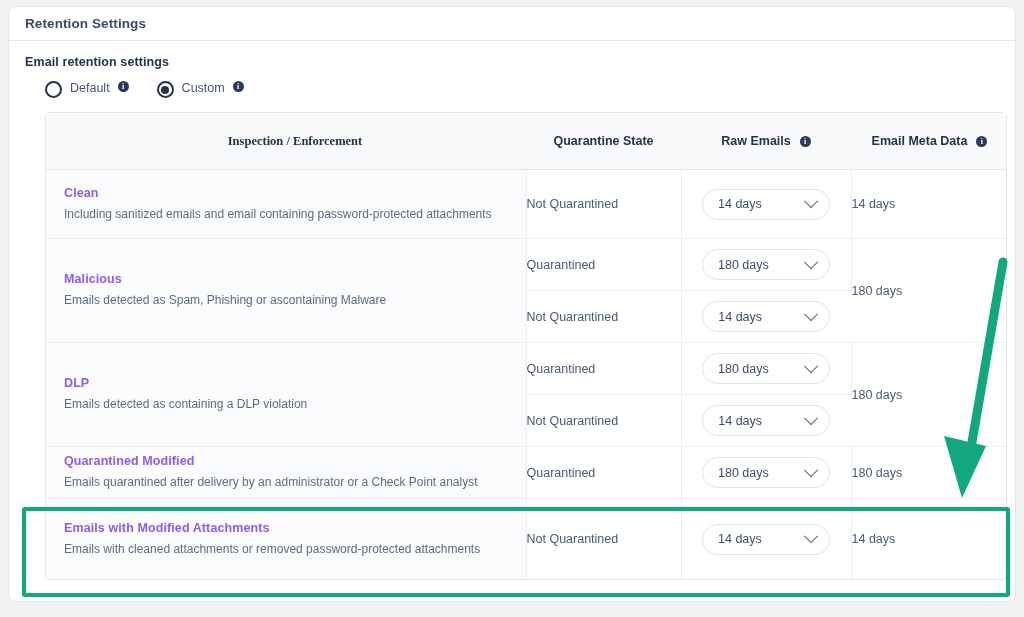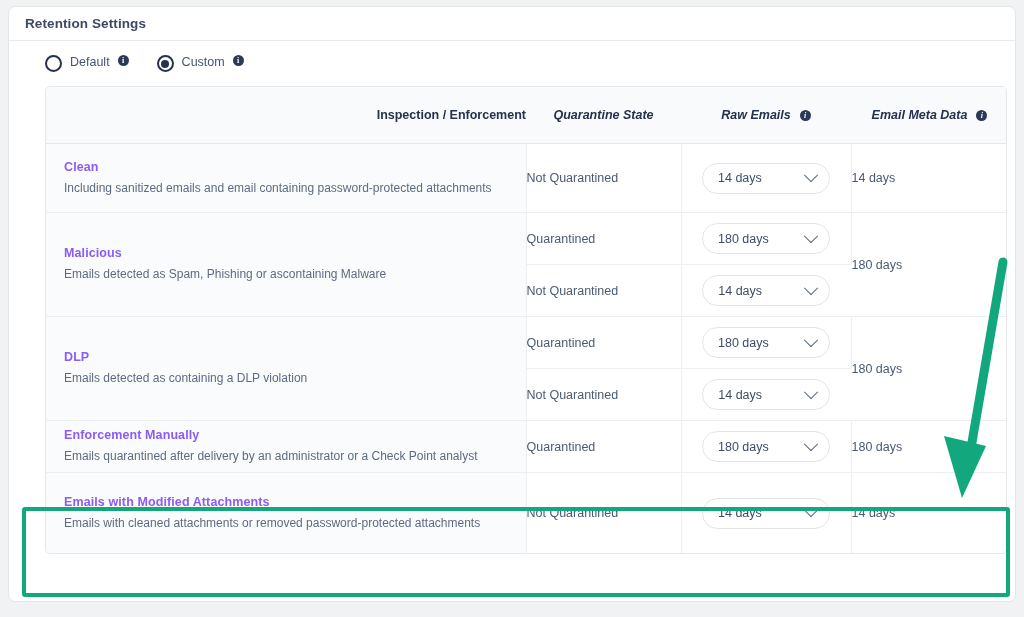--- a/index.html
+++ b/index.html
@@ -139,30 +139,30 @@
     background: #f9fafb;
     height: 56px;
     font-size: 12.5px;
     font-weight: bold;
     color: #24324d;
     border-bottom: 1px solid #e4e6ea;
     padding: 0;
     vertical-align: middle;
   }
   th.th-first {
-    text-align: right;
+    text-align: center;
     padding-left: 18px !important;
+    font-family: Liberation Serif, serif;
   }
   th.th-center { text-align: center; }
   .th-inner {
     display: inline-flex;
     align-items: center;
     gap: 9px;
     justify-content: center;
-    font-style: italic;
   }
 
   table.retention td {
     border-bottom: 1px solid #eceef1;
     border-right: 1px solid #eceef1;
     padding: 0;
     vertical-align: middle;
     font-size: 12.5px;
     color: #4a5a74;
   }
@@ -247,20 +247,21 @@
 <div class="page">
 
   <div class="card">
 
     <div class="card-header">
       <div class="card-title">Retention Settings</div>
     </div>
 
     <div class="card-body">
 
+      <div class="section-label">Email retention settings</div>
 
       <div class="radio-row">
 
         <div class="radio-opt">
           <span class="radio"></span>
           <span class="radio-label">Default</span>
           <span class="info-icon">i</span>
         </div>
 
         <div class="radio-opt">
@@ -349,21 +350,21 @@
               </tr>
               <tr>
                 <td class="state-cell" style="height: 51px;">Not Quarantined</td>
                 <td class="raw-cell"><div class="select">
                     <span class="select-value">14 days</span>
                     <span class="chev"></span>
                   </div></td>
               </tr>
               <tr>
                 <td class="name-cell" rowspan="1" style="height: 51px;">
-                  <div class="name-title">Enforcement Manually</div>
+                  <div class="name-title">Quarantined Modified</div>
                   <div class="name-desc">Emails quarantined after delivery by an administrator or a Check Point analyst</div>
                 </td>
                 <td class="state-cell" style="height: 51px;">Quarantined</td>
                 <td class="raw-cell"><div class="select">
                     <span class="select-value">180 days</span>
                     <span class="chev"></span>
                   </div></td>
                 <td class="meta-cell" rowspan="1">180 days</td>
               </tr>
               <tr>

